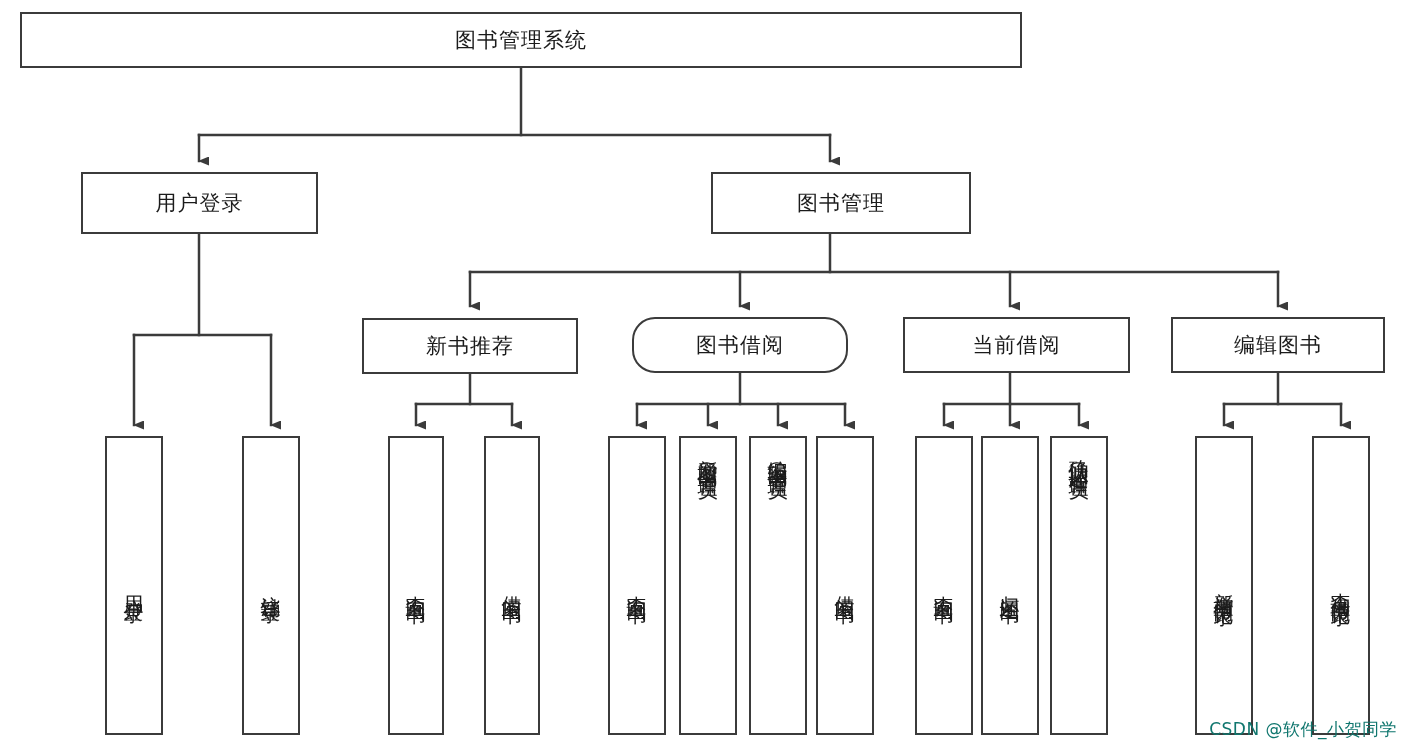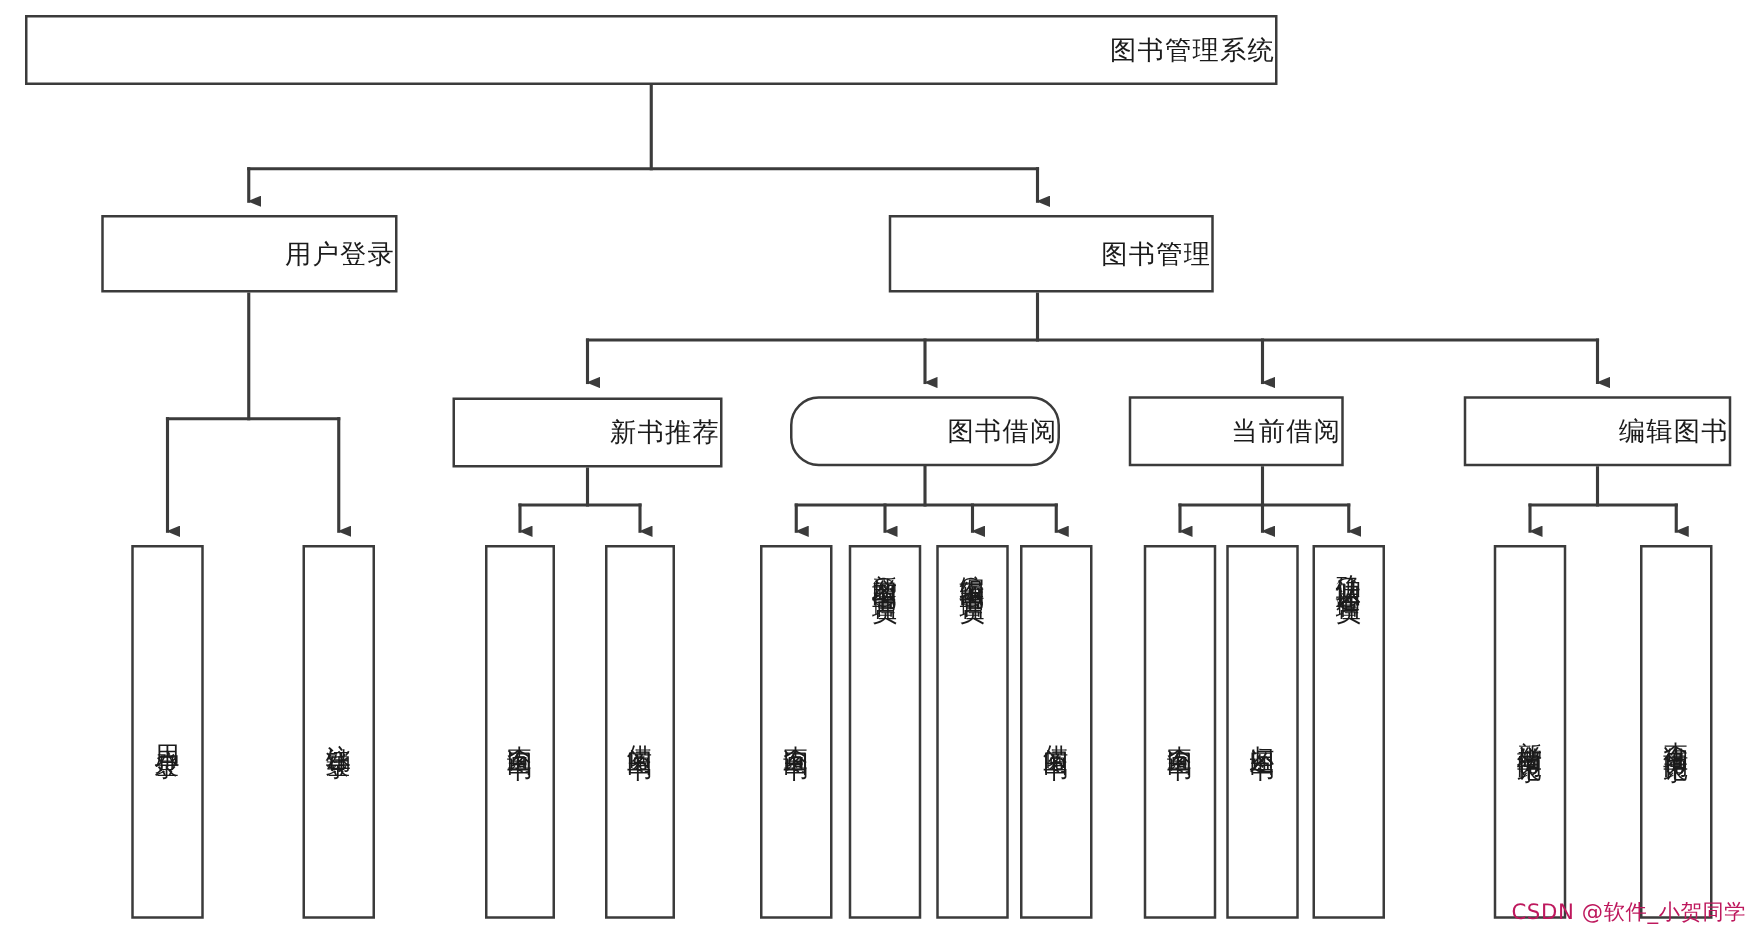--- a/index.html
+++ b/index.html
@@ -26,21 +26,21 @@
     width: 1405px;
     height: 747px;
   }
   .node-box {
     position: absolute;
     box-sizing: border-box;
     border: 2.5px solid #3b3b3b;
     background: #ffffff;
     display: flex;
     align-items: center;
-    justify-content: flex-end;
+    justify-content: center;
     color: #1b1b1b;
   }
   .node-box.h {
     font-size: 21px;
     letter-spacing: 1px;
   }
   .node-box.v {
     font-size: 20px;
     padding-top: 6px;
     padding-bottom: 6px;
@@ -59,21 +59,21 @@
     margin-bottom: auto;
   }
   .node-box.v.top {
     align-items: flex-start;
   }
   .watermark {
     position: absolute;
     right: 8px;
     bottom: 6px;
     font-size: 17px;
-    color: #be185d;
+    color: #0f766e;
     letter-spacing: 0.5px;
     white-space: nowrap;
     pointer-events: none;
   }
 </style>
 </head>
 <body>
 
 <div id="diagram-root">
 
@@ -138,21 +138,21 @@
   <div class="node-box h" id="node-l2-1" style="left: 711px; top: 172px; width: 260px; height: 62px;">
     <span>图书管理</span>
   </div>
 
   <div class="node-box h" id="node-l3-0" style="left: 362px; top: 318px; width: 216px; height: 56px;">
     <span>新书推荐</span>
   </div>
   <div class="node-box h" id="node-l3-1" style="left: 632px; top: 317px; width: 216px; height: 56px; border-radius: 23px;">
     <span>图书借阅</span>
   </div>
-  <div class="node-box h" id="node-l3-2" style="left: 903px; top: 317px; width: 172px; height: 56px;">
+  <div class="node-box h" id="node-l3-2" style="left: 903px; top: 317px; width: 227px; height: 56px;">
     <span>当前借阅</span>
   </div>
   <div class="node-box h" id="node-l3-3" style="left: 1171px; top: 317px; width: 214px; height: 56px;">
     <span>编辑图书</span>
   </div>
 
   <div class="node-box v center" id="node-leaf-0" style="left: 105px; top: 436px; width: 58px; height: 299px;">
     <span class="vlabel">用户登录</span>
   </div>
   <div class="node-box v center" id="node-leaf-1" style="left: 242px; top: 436px; width: 58px; height: 299px;">

